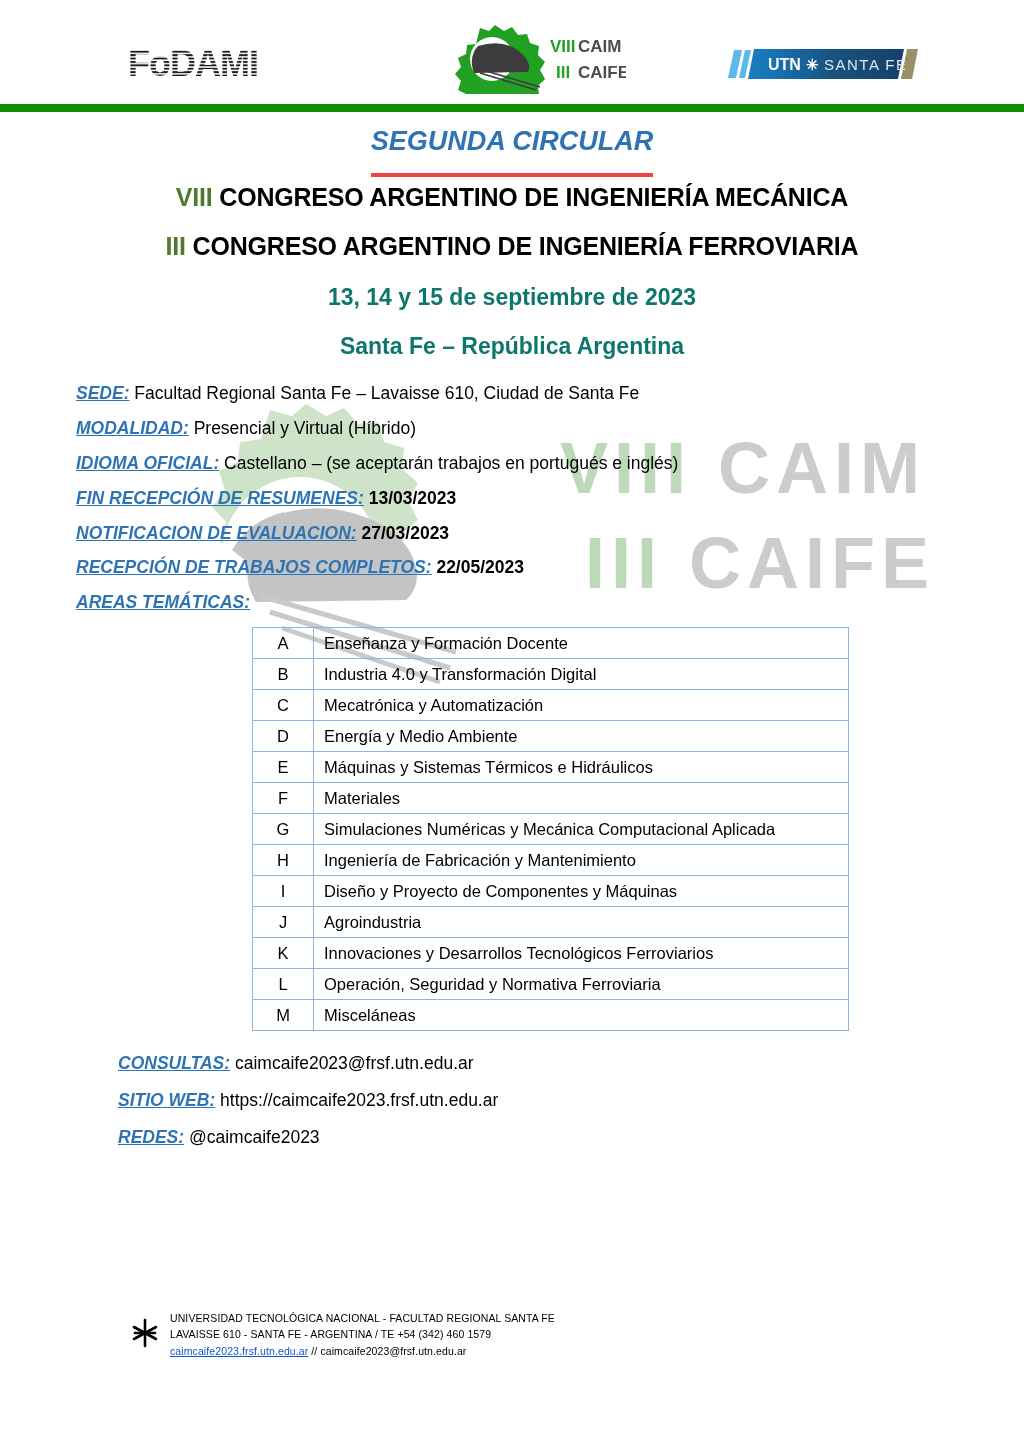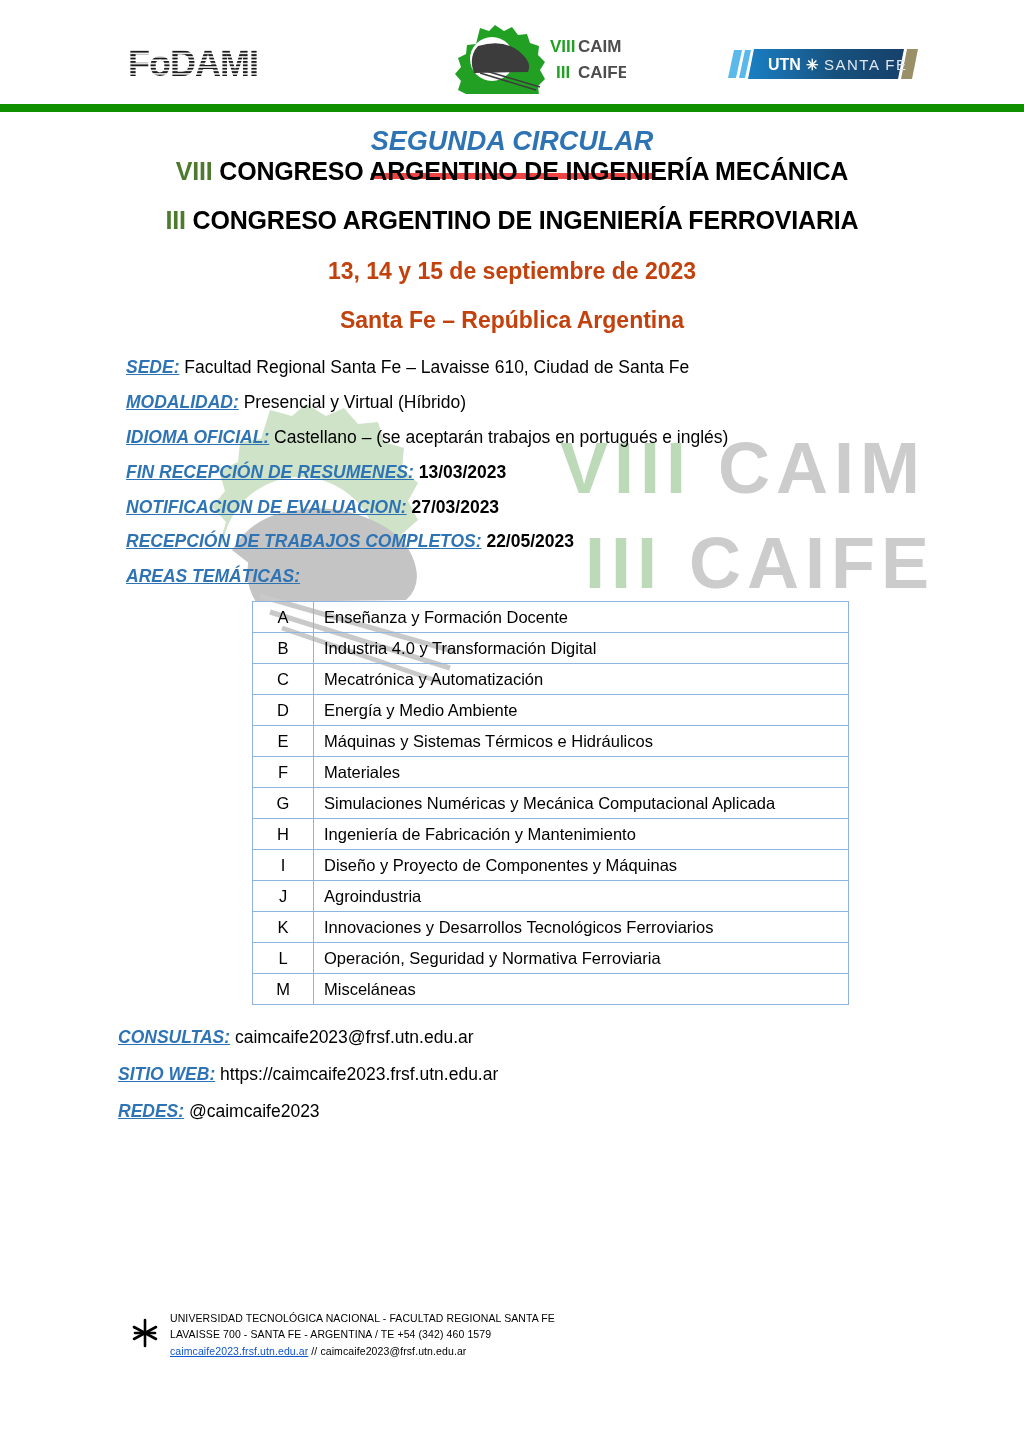--- a/index.html
+++ b/index.html
@@ -96,52 +96,51 @@
   .circular-title {
     text-align: center;
     margin-top: 14px;
     font-family: "Liberation Sans", sans-serif;
     font-size: 27px;
     font-weight: bold;
     font-style: italic;
     color: #2e74b5;
   }
   .circular-title span {
-    border-bottom: 6px solid #ef4444;
+    border-bottom: 4px solid #ef4444;
     padding-bottom: 17px;
   }
 
   .congress-line {
     text-align: center;
     font-family: "Liberation Sans", sans-serif;
     font-weight: bold;
     font-size: 25px;
     color: #000000;
     letter-spacing: -0.2px;
   }
-  .congress-line.l1 { }
+  .congress-line.l1 { margin-top: 26px; }
   .congress-line.l2 { margin-top: 20px; }
   .roman { color: #4d7a2e; }
 
   .date-line, .place-line {
     text-align: center;
     font-family: "Liberation Sans", sans-serif;
     font-weight: bold;
     font-size: 23px;
-    color: #c2410c;
+    color: #0f766e;
   }
   .date-line  { margin-top: 23px; }
   .place-line { margin-top: 22px; }
 
   
   .info-block {
     margin-top: 23px;
-    padding-left: 107px;
+    padding-left: 76px;
     padding-right: 60px;
-    margin-left: 19px;
   }
   .info-row {
     font-family: "Liberation Sans", sans-serif;
     font-size: 17.5px;
     line-height: 1.25;
     margin-bottom: 13px;
     color: #000000;
     white-space: nowrap;
   }
   .info-label {
@@ -395,17 +394,17 @@
     <svg class="footer-logo" viewBox="0 0 26 30">
       <g stroke="#000000" stroke-width="2.6" stroke-linecap="round">
         <line x1="13" y1="2" x2="13" y2="28"></line>
         <line x1="2" y1="9" x2="24" y2="21"></line>
         <line x1="24" y1="9" x2="2" y2="21"></line>
         <line x1="3" y1="15" x2="23" y2="15"></line>
       </g>
     </svg>
     <div class="footer-text">
       <div>UNIVERSIDAD TECNOLÓGICA NACIONAL - FACULTAD REGIONAL SANTA FE</div>
-      <div>LAVAISSE 700 - SANTA FE - ARGENTINA / TE +54 (342) 460 1579</div>
+      <div>LAVAISSE 610 - SANTA FE - ARGENTINA / TE +54 (342) 460 1579</div>
       <div><span class="footer-link">caimcaife2023.frsf.utn.edu.ar</span><span> // caimcaife2023@frsf.utn.edu.ar</span></div>
     </div>
   </div>
 </div>
 
 </body></html>

